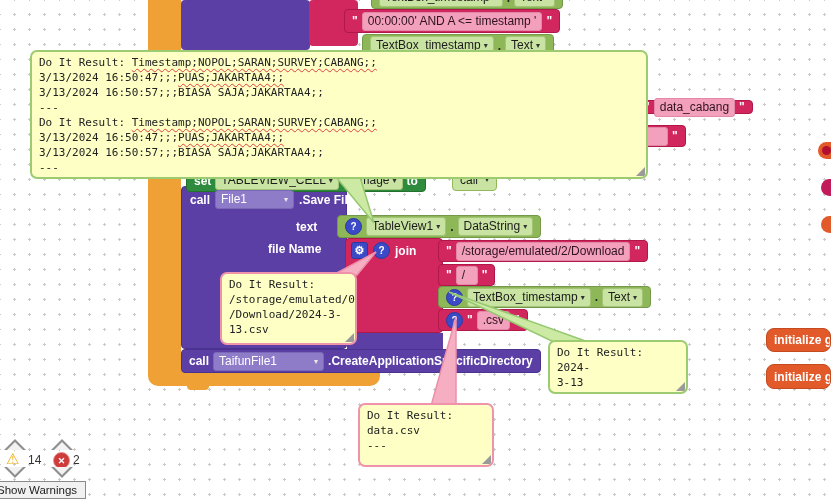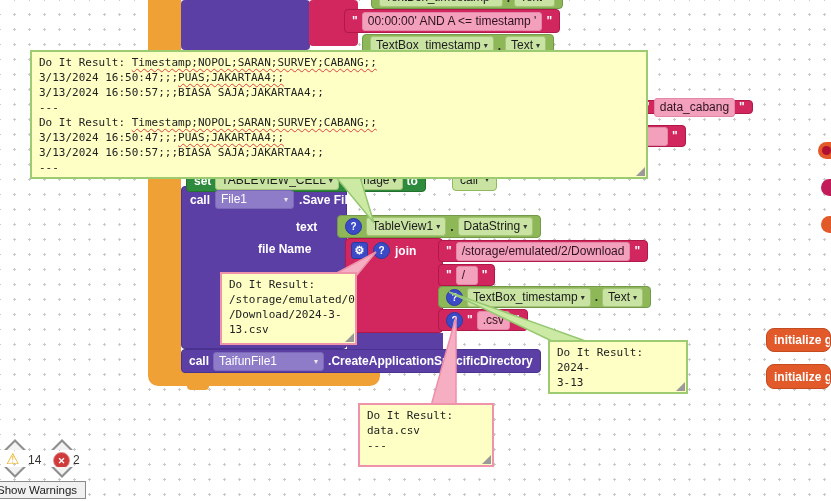--- a/index.html
+++ b/index.html
@@ -28,21 +28,21 @@
   .dd{font-size:8px; color:#333; margin-left:3px;}
   .dd-light{color:#e9e9e9;}
   .sep{color:#222; font-weight:bold;}
   .q{color:#fff; font-weight:bold; font-size:12px;}
   .badge{display:inline-flex;align-items:center;justify-content:center;
          width:15px;height:15px;border-radius:50%;background:#3b4bc8;border:1px solid #2c3aa0;
          color:#fff;font:bold 10px "Liberation Sans",sans-serif; flex:0 0 auto;}
   .badge-sq{border-radius:3px;font-size:11px;}
   .frag{position:absolute; z-index:2; border-radius:4px;}
   
-  .tip{position:absolute; z-index:20; background:#fdffc4; border-radius:0;
+  .tip{position:absolute; z-index:20; background:#fdffc4; border-radius:7px;
        font:11px/15px "DejaVu Sans Mono", monospace; color:#222;
        padding:3px 7px; box-sizing:border-box; overflow:hidden;}
   .tip-green{border:2px solid #9ccb72;}
   .tip-pink {border:2px solid #ef93ab;}
   .pre-line{white-space:pre-line;}
   .wavy{text-decoration:underline; text-decoration-style:wavy;
         text-decoration-color:#e04040; text-decoration-thickness:1px; text-underline-offset:2px;}
   .grip{position:absolute; right:1px; bottom:1px; width:0;height:0;
         border-left:9px solid transparent; border-bottom:9px solid #9a9a9a;}
   
@@ -127,21 +127,21 @@
   <div class="abs" style="left:347px;top:333px;width:96px;height:16px;background:#5b3fa5;z-index:3;"></div>
   <div class="abs" style="left:190px;top:190px;z-index:4;display:flex;align-items:center;gap:5px;font:bold 12px 'Liberation Sans',sans-serif;color:#fff;">
     <span>call</span>
     <span class="inner inner-purple">
       <span>File1</span>
       <span class="dd dd-light">▾</span>
     </span>
     <span>.Save File</span>
   </div>
   <div class="abs" style="left:296px;top:220px;z-index:4;font:bold 12px 'Liberation Sans',sans-serif;color:#fff;">text</div>
-  <div class="abs" style="left:258px;top:242px;z-index:4;font:bold 12px 'Liberation Sans',sans-serif;color:#fff;">file Name</div>
+  <div class="abs" style="left:268px;top:242px;z-index:4;font:bold 12px 'Liberation Sans',sans-serif;color:#fff;">file Name</div>
 
   <div class="blk green" style="left:337px;top:215px;">
     <span class="badge">?</span>
     <span class="inner">
       <span>TableView1</span>
       <span class="dd">▾</span>
     </span>
     <span class="sep">.</span>
     <span class="inner">
       <span>DataString</span>

